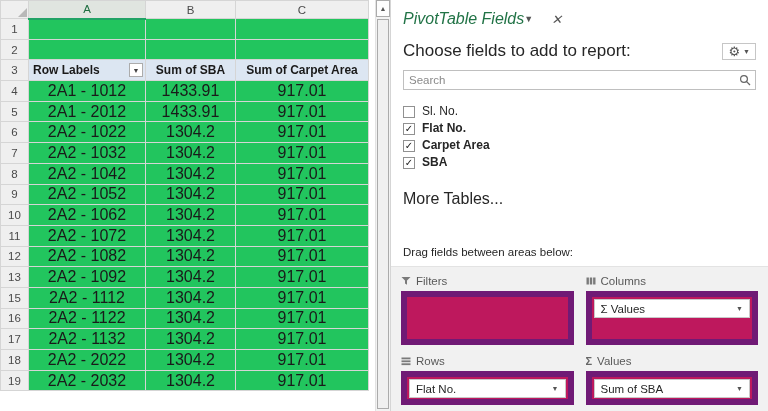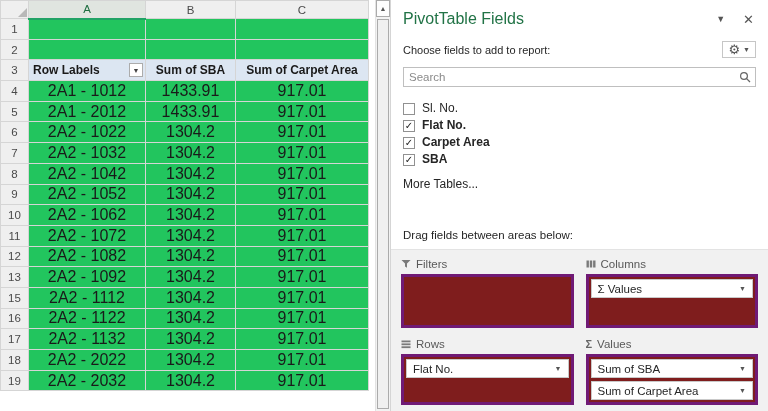--- a/index.html
+++ b/index.html
@@ -31,50 +31,50 @@
   
   .vscroll { width:15px; background:#F2F2F2; position:relative; border-left:1px solid #E3E3E3; }
   .scroll-btn { height:17px; background:#FDFDFD; border:1px solid #ABABAB;
     font-size:7px; color:#555; display:flex; align-items:center; justify-content:center; }
   .scroll-thumb { position:absolute; top:19px; bottom:2px; left:1px; right:1px;
     background:#F0F0F0; border:1px solid #ABABAB; }
 
   
   .pane { width:378px; border-left:1px solid #D5D5D5; background:#fff;
     display:flex; flex-direction:column; overflow:hidden; }
-  .pane-head { display:flex; justify-content:space-between; align-items:center; padding:10px 14px 0 12px; }
+  .pane-head { display:flex; justify-content:flex-start; align-items:center; padding:10px 14px 0 12px;font-style:italic; }
   .pane-title { font-size:16px; color:#217346; }
   .pane-btns { display:flex; gap:18px; align-items:center; }
   .pane-chevron { font-size:9px; color:#555; cursor:default; }
   .pane-close { font-size:13px; color:#555; cursor:default; }
   .choose-row { display:flex; justify-content:space-between; align-items:center; margin:13px 12px 0; }
-  .choose-label { font-size:11px; color:#262626; }
+  .choose-label { font-size:17px; color:#262626; }
   .gear-btn { border:1px solid #C6C6C6; background:#fff; padding:1px 5px;
     display:flex; align-items:center; gap:3px; color:#555; }
   .gear-glyph { font-size:13px; line-height:13px; }
   .gear-dd { font-size:7px; }
   .search-row { margin:9px 12px 0; position:relative; }
   .search-row input { width:100%; height:20px; border:1px solid #BFBFBF; font-size:11.5px;
     padding:0 22px 0 5px; color:#333; outline:none; font-family:Liberation Sans, sans-serif; }
   .search-row input::placeholder { color:#8a8a8a; }
   .search-icon { position:absolute; right:5px; top:4px; }
   .field-list { margin:11px 12px 0; }
   .field-row { display:flex; align-items:flex-end; height:17px; gap:7px; font-size:12px; }
   .cb { width:12px; height:12px; border:1px solid #919191; background:#fff;
     font-size:10px; line-height:10px; text-align:center; color:#1a1a1a; flex:0 0 12px; }
   .flabel.bold { font-weight:bold; }
-  .more-tables { margin:11px 12px 0; font-size:12px; color:#262626; }
+  .more-tables { margin:21px 12px 0; font-size:16px; color:#262626; }
   .drag-label { margin:38px 12px 8px; font-size:11.5px; color:#262626; }
   .areas-region { flex:1; background:#F1F1F1; border-top:1px solid #E3E3E3; padding:6px 10px; overflow:hidden; }
   .areas-grid { display:grid; grid-template-columns:1fr 1fr; grid-template-rows:72px 1fr;
     column-gap:12px; row-gap:8px; height:100%; }
   .area-col { display:flex; flex-direction:column; overflow:hidden; }
   .area-head { display:flex; align-items:center; gap:5px; height:16px; font-size:11.5px;
     color:#595959; margin-bottom:2px; flex:0 0 16px; }
-  .area-box { flex:1; background:#7f1d1d; border:3px solid #701a75; padding:2px;
+  .area-box { flex:1; background:#be185d; border:6px solid #701a75; padding:2px;
     display:flex; flex-direction:column; gap:3px; overflow:hidden; }
   .area-item { height:19px; flex:0 0 19px; background:#fff; border:1px solid #C9C9C9;
     display:flex; align-items:center; justify-content:space-between; padding:0 6px;
     font-size:11.5px; color:#262626; }
   .dd { font-size:7px; color:#555; }
   .sigma-glyph { font-size:11px; color:#666; font-weight:bold; }
 </style>
 </head>
 <body>
 

